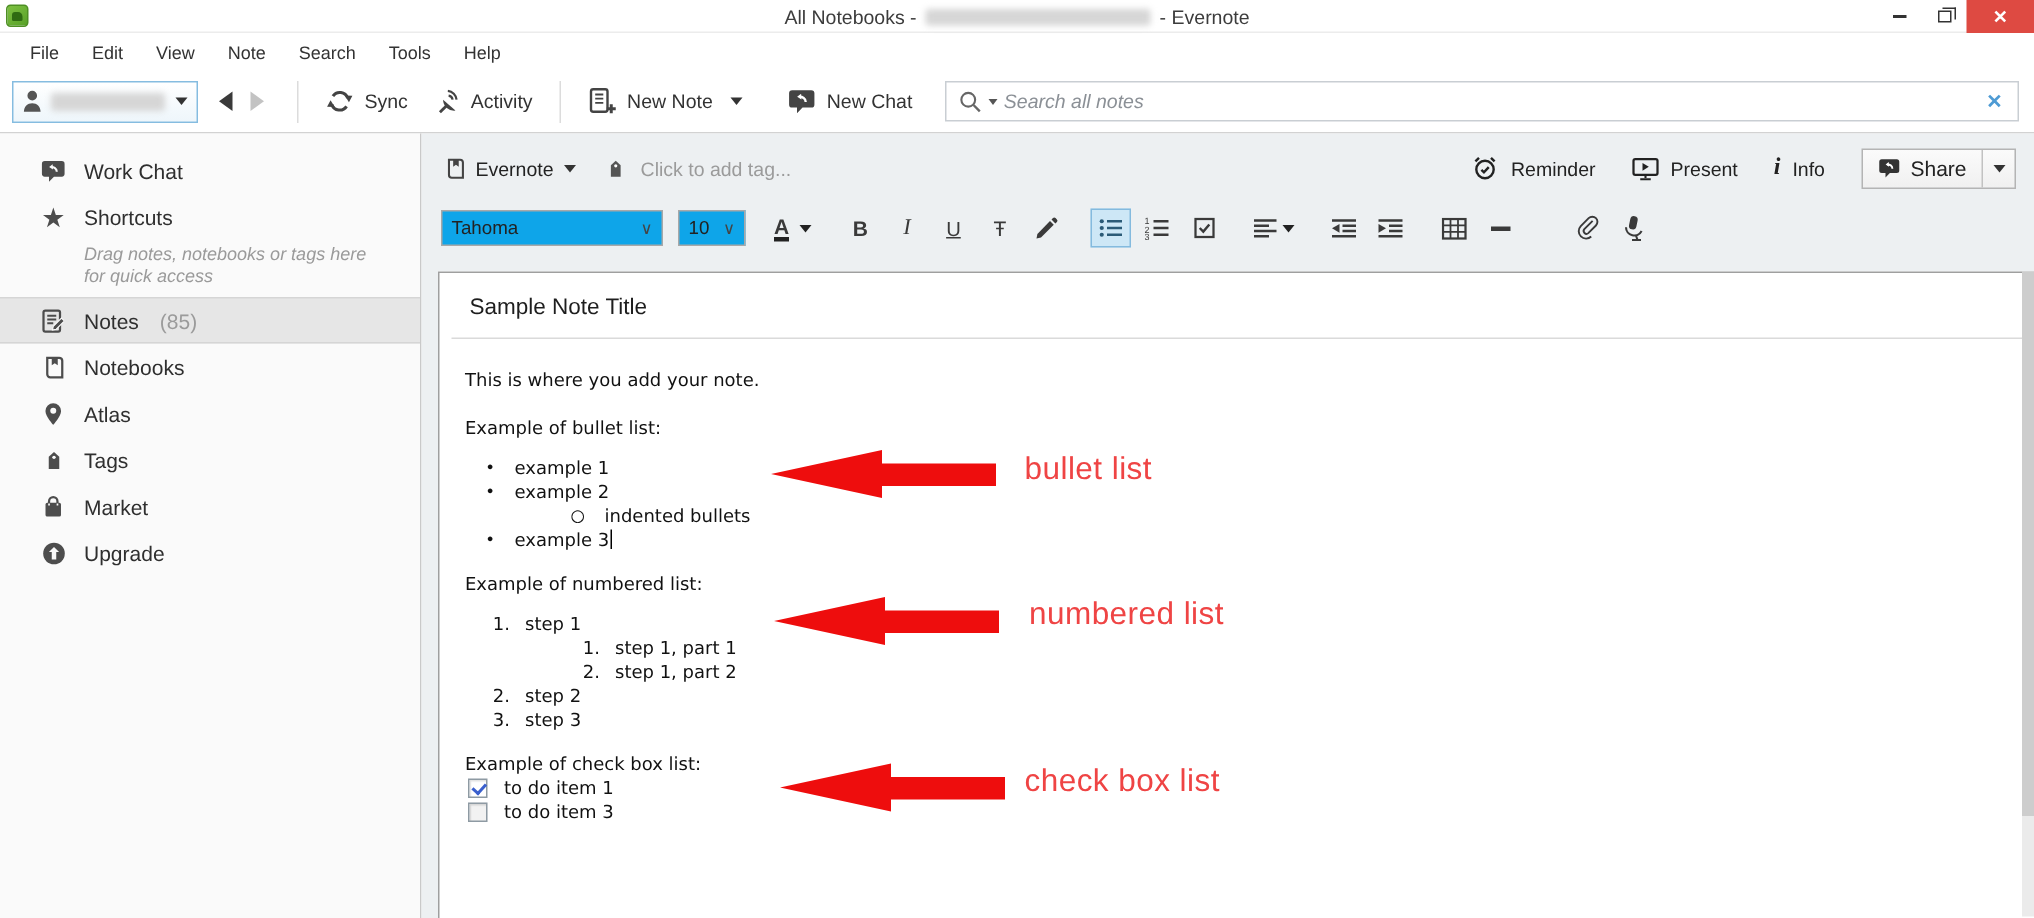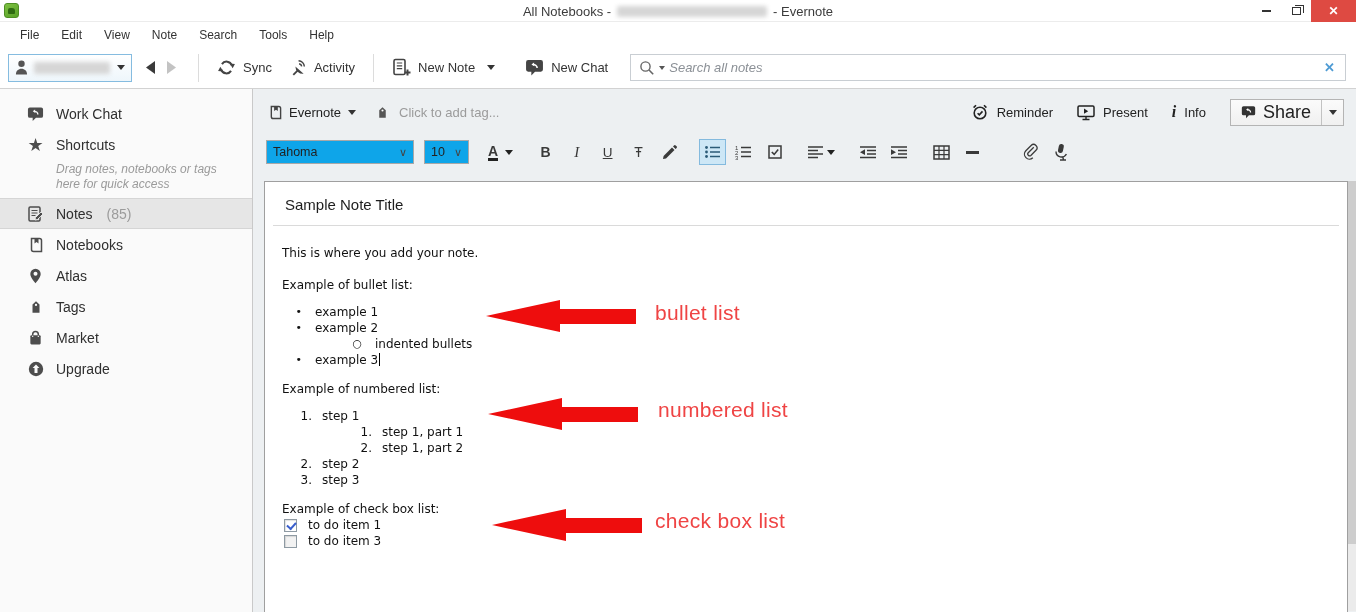--- a/index.html
+++ b/index.html
@@ -35,40 +35,40 @@
   .tb-sep { width:1px; height:28px; background:#dcdcdc; margin:0 10px; }
   .tb-btn { display:flex; align-items:center; gap:7px; padding:5px 8px; font-size:13px; color:#333; }
   .search-box { flex:1; height:27px; margin-left:14px; border:1px solid #c9ced3; background:#fff; display:flex; align-items:center; padding:0 8px; gap:4px; }
   .search-input { flex:1; border:none; outline:none; font-size:13px; font-style:italic; color:#555; font-family:"Liberation Sans",sans-serif; background:transparent; }
   .search-input::placeholder { color:#8b9096; }
   .search-clear { color:#4e9bd4; font-size:13px; font-weight:bold; padding:0 2px; }
   .mini-caret { width:0; height:0; border-left:3.5px solid transparent; border-right:3.5px solid transparent; border-top:4px solid #555; }
 
   
   .main { display:flex; height:523px; }
-  .sidebar { width:253px; background:#fafafa; border-right:1px solid #c9c9c9; padding-top:9px; flex:none; }
+  .sidebar { width:281px; background:#fafafa; border-right:1px solid #c9c9c9; padding-top:9px; flex:none; }
   .side-item { height:31px; display:flex; align-items:center; gap:12px; padding-left:27px; font-size:14px; color:#2f2f2f; }
   .side-item .ico { width:17px; display:flex; justify-content:center; color:#4d4d4d; }
   .side-item.selected { background:#e6e6e6; border-top:1px solid #d5d5d5; border-bottom:1px solid #d5d5d5; }
   .side-count { color:#9b9b9b; margin-left:2px; }
   .side-hint { font-style:italic; color:#9a9a9a; font-size:12px; line-height:15px; padding:2px 30px 6px 56px; }
   .star-glyph { font-size:18px; color:#4d4d4d; line-height:14px; }
 
   
   .content { flex:1; background:#edf0f2; position:relative; }
 
   .note-header { height:46px; display:flex; align-items:center; padding:0 12px 0 14px; gap:8px; }
   .nb-select { display:flex; align-items:center; gap:7px; font-size:13px; color:#222; padding:4px 2px; }
   .tag-add { display:flex; align-items:center; gap:10px; margin-left:10px; }
   .tag-placeholder { font-size:13px; color:#9b9b9b; }
   .nh-right { margin-left:auto; display:flex; align-items:center; gap:24px; }
   .nh-btn { display:flex; align-items:center; gap:8px; font-size:13px; color:#222; }
   .info-i { font-family:"Liberation Serif",serif; font-style:italic; font-weight:bold; font-size:16px; color:#222; }
   .share-btn { display:flex; align-items:stretch; border:1px solid #b4b4b4; background:linear-gradient(#fbfbfb,#f0f0f0); height:27px; }
-  .share-main { display:flex; align-items:center; gap:7px; padding:0 10px; font-size:18px; color:#222; }
+  .share-main { display:flex; align-items:center; gap:7px; padding:0 10px; font-size:14px; color:#222; }
   .share-drop { width:22px; display:flex; align-items:center; justify-content:center; border-left:1px solid #c2c2c2; }
 
   .fmt-bar { height:34px; display:flex; align-items:center; padding-left:13px; gap:4px; }
   .win-select { height:24px; border:1px solid #a8a8a8; background:#0ea5e9; display:flex; align-items:center; font-size:12.5px; color:#222; padding:0 6px; justify-content:space-between; }
   .sel-chev { color:#444; font-size:11px; margin-left:8px; }
   .fmt-font { width:148px; }
   .fmt-size { width:45px; margin-left:6px; }
   .fmt-btn { min-width:27px; height:26px; display:flex; align-items:center; justify-content:center; color:#3a3a3a; gap:3px; padding:0 3px; }
   .fmt-btn.active { background:#cde7f6; border:1px solid #84bade; }
   .fmt-gap { width:8px; }

